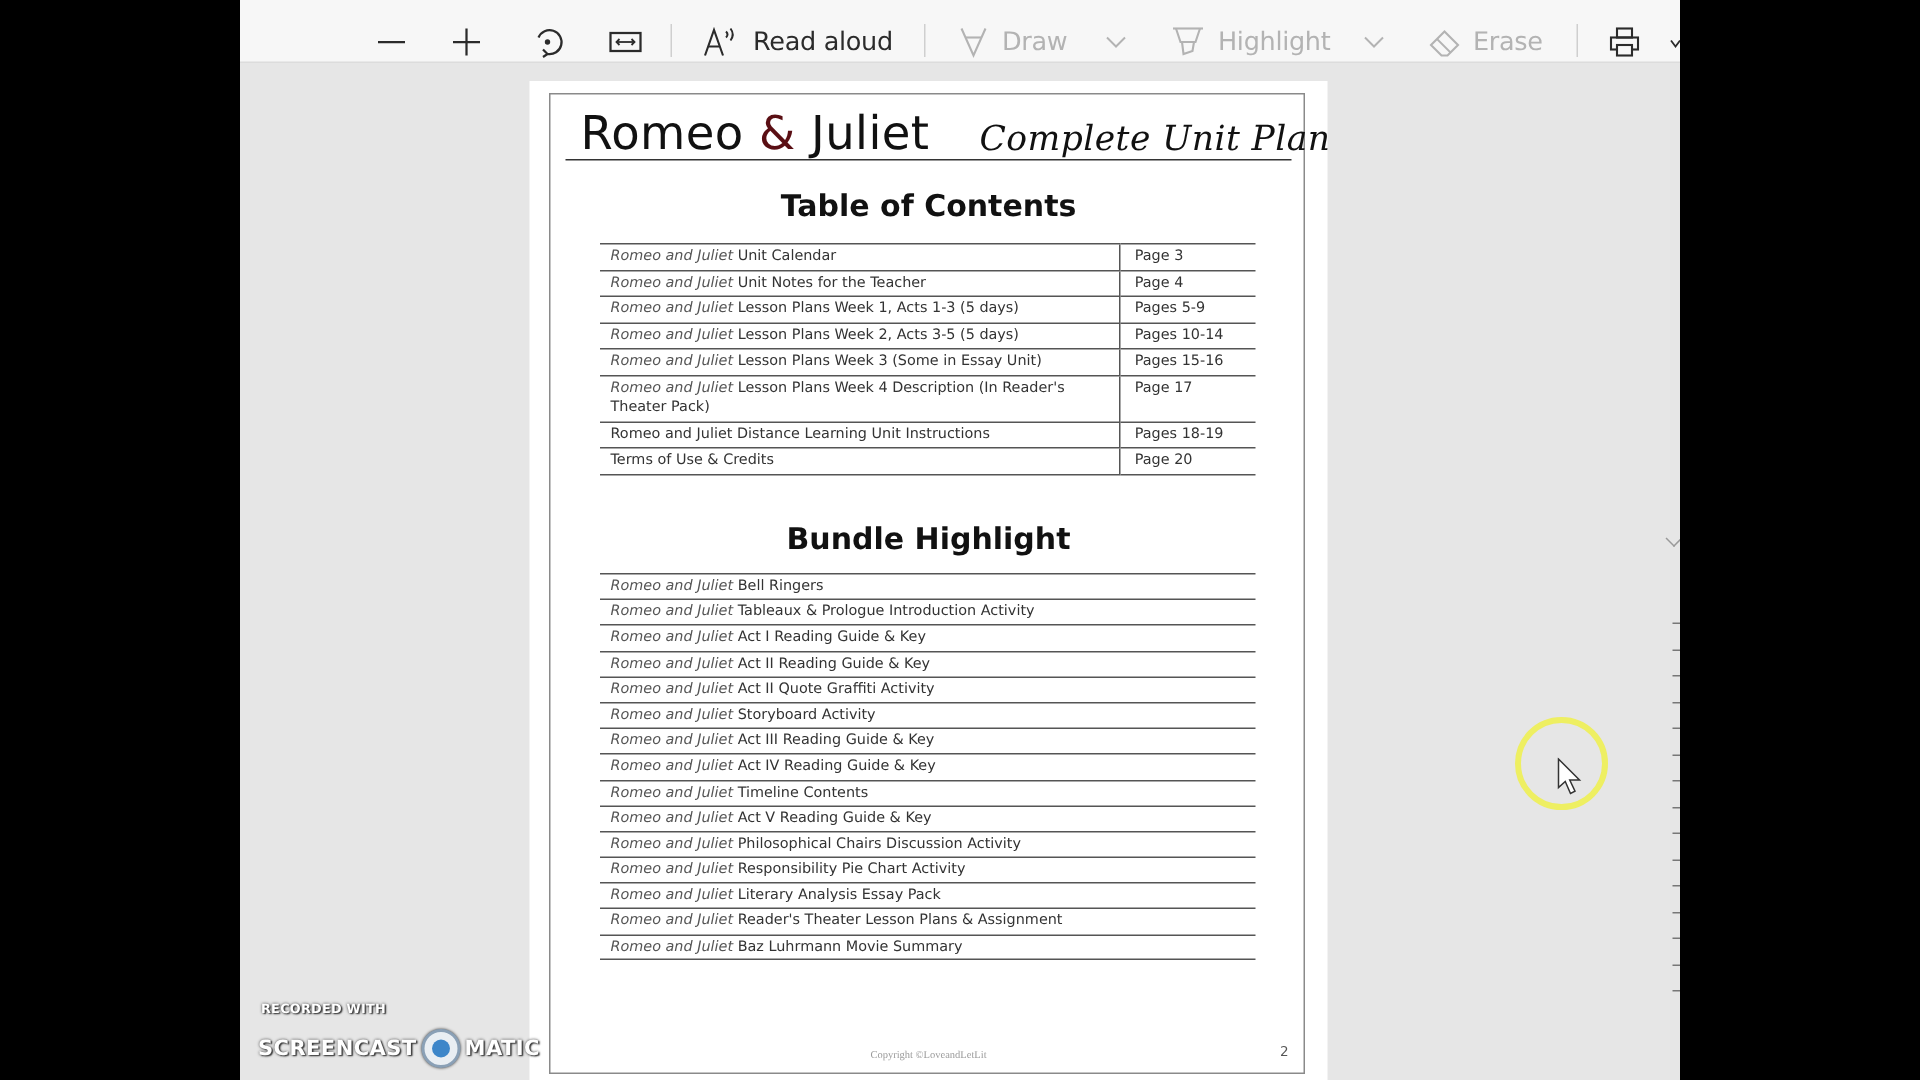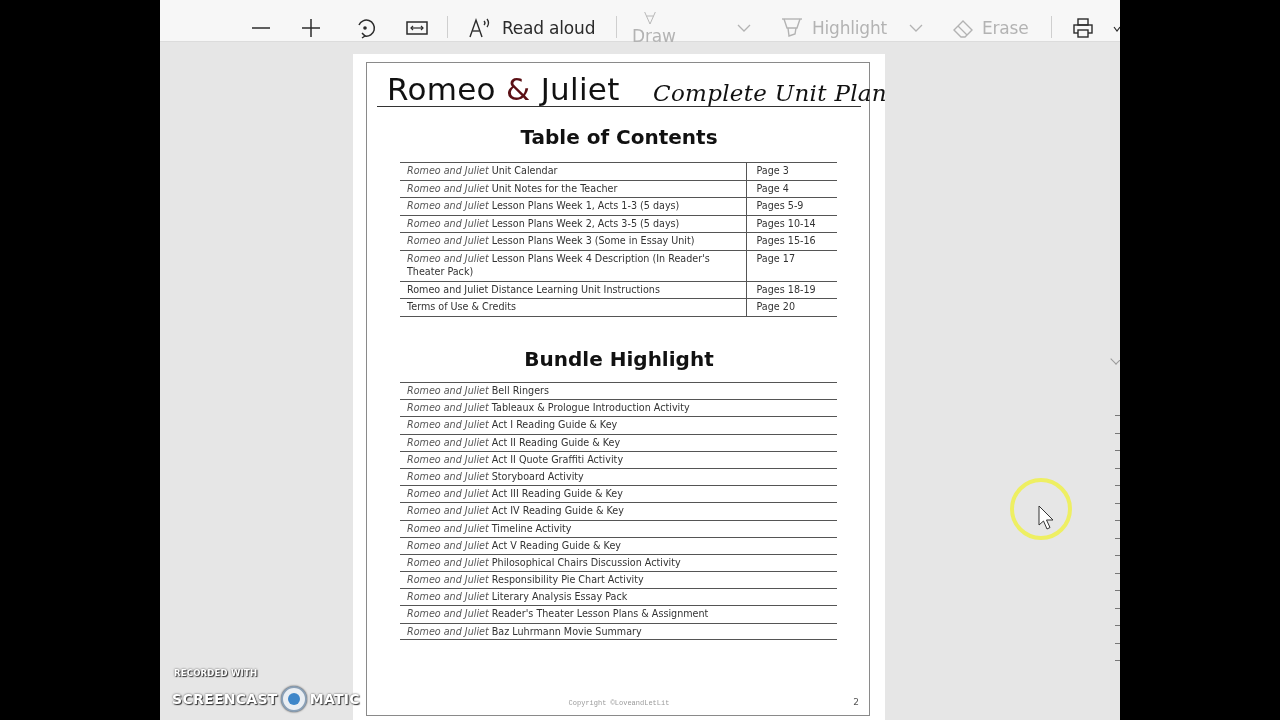--- a/index.html
+++ b/index.html
@@ -80,21 +80,21 @@
       font-family: "DejaVu Sans", sans-serif; font-size: 9.6px; color: #333;
     }
     .bundle-item {
       height: 17.2px; border-top: 1.4px solid #555;
       padding: 1px 0 0 7px; line-height: 14px; white-space: nowrap;
     }
     .bundle-item:last-child { border-bottom: 1.4px solid #555; }
 
     .footer-copy {
       position: absolute; left: 0; top: 636px; width: 504px; text-align: center;
-      font-family: Liberation Mono, monospace; font-size: 7px; color: #9a9a9a;
+      font-family: Liberation Serif, serif; font-size: 7px; color: #9a9a9a;
     }
     .footer-num {
       position: absolute; right: 10px; top: 634px;
       font-family: "DejaVu Sans", sans-serif; font-size: 9px; color: #555;
     }
 
     
     .scroll-ticks { position: absolute; left: 955px; top: 345px; width: 5px; height: 375px; }
     .scroll-ticks div { position: absolute; left: 0; width: 5px; height: 1px; background: #777; }
     .scroll-chevron {
@@ -160,21 +160,21 @@
     <div class="tb-btn" style="left:308px;">
       <svg width="26" height="22" viewBox="0 0 26 22">
         <polyline points="2,20 8,3 14,20" fill="none" stroke="#2b2b2b" stroke-width="1.4"></polyline>
         <line x1="4.5" y1="14" x2="11.5" y2="14" stroke="#2b2b2b" stroke-width="1.4"></line>
         <path d="M16 4 Q18 6 16 8" fill="none" stroke="#2b2b2b" stroke-width="1.3"></path>
         <path d="M19 2 Q22 6 19 10" fill="none" stroke="#2b2b2b" stroke-width="1.3"></path>
       </svg>
       <span class="tb-label">Read aloud</span>
     </div>
     <div class="tb-sep" style="left:456px;"></div>
-    <div class="tb-btn disabled" style="left:464px;flex-direction:column;">
+    <div class="tb-btn disabled" style="left:478px;">
       <svg width="22" height="24" viewBox="0 0 22 24">
         <polyline points="3,3 11,21 19,3" fill="none" stroke="#b3b3b3" stroke-width="1.4"></polyline>
         <line x1="6" y1="9" x2="16" y2="9" stroke="#b3b3b3" stroke-width="1.4"></line>
       </svg>
       <span class="tb-label">Draw</span>
     </div>
     <div class="tb-btn disabled" style="left:574px;width:20px;">
       <svg width="14" height="10" viewBox="0 0 14 10">
           <polyline points="1,2 7,8 13,2" fill="none" stroke="#b3b3b3" stroke-width="1.3"></polyline>
         </svg>
@@ -264,21 +264,21 @@
 
       <div class="bundle-list" id="bundle-list">
           <div class="bundle-item"><span class="it">Romeo and Juliet</span><span> Bell Ringers</span></div>
           <div class="bundle-item"><span class="it">Romeo and Juliet</span><span> Tableaux &amp; Prologue Introduction Activity</span></div>
           <div class="bundle-item"><span class="it">Romeo and Juliet</span><span> Act I Reading Guide &amp; Key</span></div>
           <div class="bundle-item"><span class="it">Romeo and Juliet</span><span> Act II Reading Guide &amp; Key</span></div>
           <div class="bundle-item"><span class="it">Romeo and Juliet</span><span> Act II Quote Graffiti Activity</span></div>
           <div class="bundle-item"><span class="it">Romeo and Juliet</span><span> Storyboard Activity</span></div>
           <div class="bundle-item"><span class="it">Romeo and Juliet</span><span> Act III Reading Guide &amp; Key</span></div>
           <div class="bundle-item"><span class="it">Romeo and Juliet</span><span> Act IV Reading Guide &amp; Key</span></div>
-          <div class="bundle-item"><span class="it">Romeo and Juliet</span><span> Timeline Activity</span></div>
+          <div class="bundle-item"><span class="it">Romeo and Juliet</span><span> Timeline Contents</span></div>
           <div class="bundle-item"><span class="it">Romeo and Juliet</span><span> Act V Reading Guide &amp; Key</span></div>
           <div class="bundle-item"><span class="it">Romeo and Juliet</span><span> Philosophical Chairs Discussion Activity</span></div>
           <div class="bundle-item"><span class="it">Romeo and Juliet</span><span> Responsibility Pie Chart Activity</span></div>
           <div class="bundle-item"><span class="it">Romeo and Juliet</span><span> Literary Analysis Essay Pack</span></div>
           <div class="bundle-item"><span class="it">Romeo and Juliet</span><span> Reader's Theater Lesson Plans &amp; Assignment</span></div>
           <div class="bundle-item"><span class="it">Romeo and Juliet</span><span> Baz Luhrmann Movie Summary</span></div>
         </div>
 
       <div class="footer-copy">Copyright ©LoveandLetLit</div>
       <div class="footer-num">2</div>

